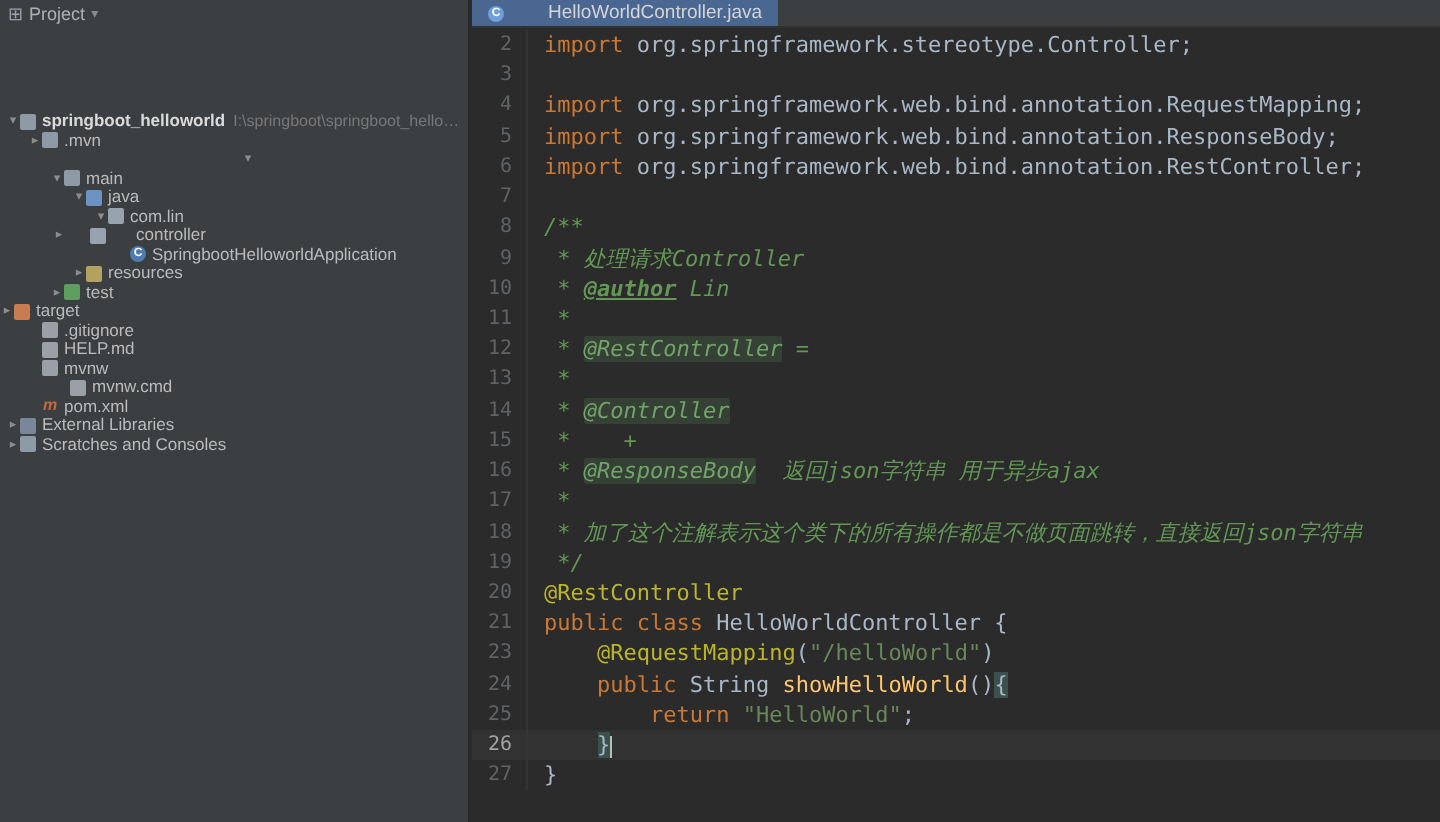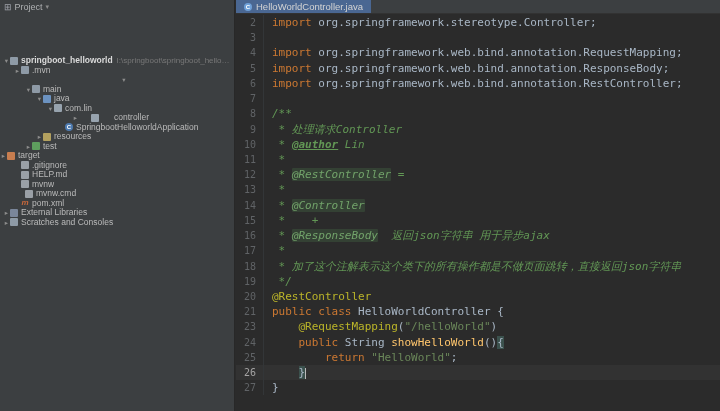--- a/index.html
+++ b/index.html
@@ -46,21 +46,21 @@
   .t-label.bold { color:#DADADA; font-weight:bold; }
   .t-hint { color:#787878; margin-left:4px; font-size:8px; overflow:hidden; text-overflow:ellipsis; }
 
   
   #editor { position:absolute; left:236px; top:0; right:0; bottom:0; background:#2B2B2B; }
   #tab-bar {
     height:14px; background:#3C3F41; border-bottom:1px solid #323232;
     display:flex; align-items:stretch;
   }
   #editor-tab {
-    display:inline-flex; align-items:center; gap:4px; padding:0 8px;
+    display:inline-flex; align-items:center; gap:22px; padding:0 8px;
     background:#4A6792; color:#D4D4D4; font-size:9.5px; cursor:default;
   }
   .tab-ic {
     width:8px; height:8px; border-radius:50%; background:#6FA0D8;
     font:bold 6px/8px "Liberation Sans",sans-serif; color:#fff; text-align:center;
   }
   #code-area {
     position:absolute; top:15px; left:0; right:0; bottom:0; overflow:hidden;
     font-family:"DejaVu Sans Mono", monospace; font-size:11px;
   }
@@ -119,21 +119,21 @@
         <div class="tree-row" style="padding-left: 36px;">
           <span class="chev">▾</span>
           <span class="t-icon i-folder-src"></span>
           <span class="t-label">java</span>
         </div>
         <div class="tree-row" style="padding-left: 47px;">
           <span class="chev">▾</span>
           <span class="t-icon i-package"></span>
           <span class="t-label">com.lin</span>
         </div>
-        <div class="tree-row" style="padding-left: 72px; gap: 12px;">
+        <div class="tree-row" style="padding-left: 26px; gap: 12px;">
           <span class="chev">▸</span>
           <span class="t-icon i-package"></span>
           <span class="t-label">controller</span>
         </div>
         <div class="tree-row" style="padding-left: 58px;">
           <span class="chev"></span>
           <span class="t-icon i-class">C</span>
           <span class="t-label">SpringbootHelloworldApplication</span>
         </div>
         <div class="tree-row" style="padding-left: 36px;">
@@ -159,21 +159,21 @@
         <div class="tree-row" style="padding-left: 14px;">
           <span class="chev"></span>
           <span class="t-icon i-file-md"></span>
           <span class="t-label">HELP.md</span>
         </div>
         <div class="tree-row" style="padding-left: 14px;">
           <span class="chev"></span>
           <span class="t-icon i-file"></span>
           <span class="t-label">mvnw</span>
         </div>
-        <div class="tree-row" style="padding-left: 18px;">
+        <div class="tree-row" style="padding-left: 28px;">
           <span class="chev"></span>
           <span class="t-icon i-file"></span>
           <span class="t-label">mvnw.cmd</span>
         </div>
         <div class="tree-row" style="padding-left: 14px;">
           <span class="chev"></span>
           <span class="t-icon i-maven">m</span>
           <span class="t-label">pom.xml</span>
         </div>
         <div class="tree-row" style="padding-left: 3px;">

